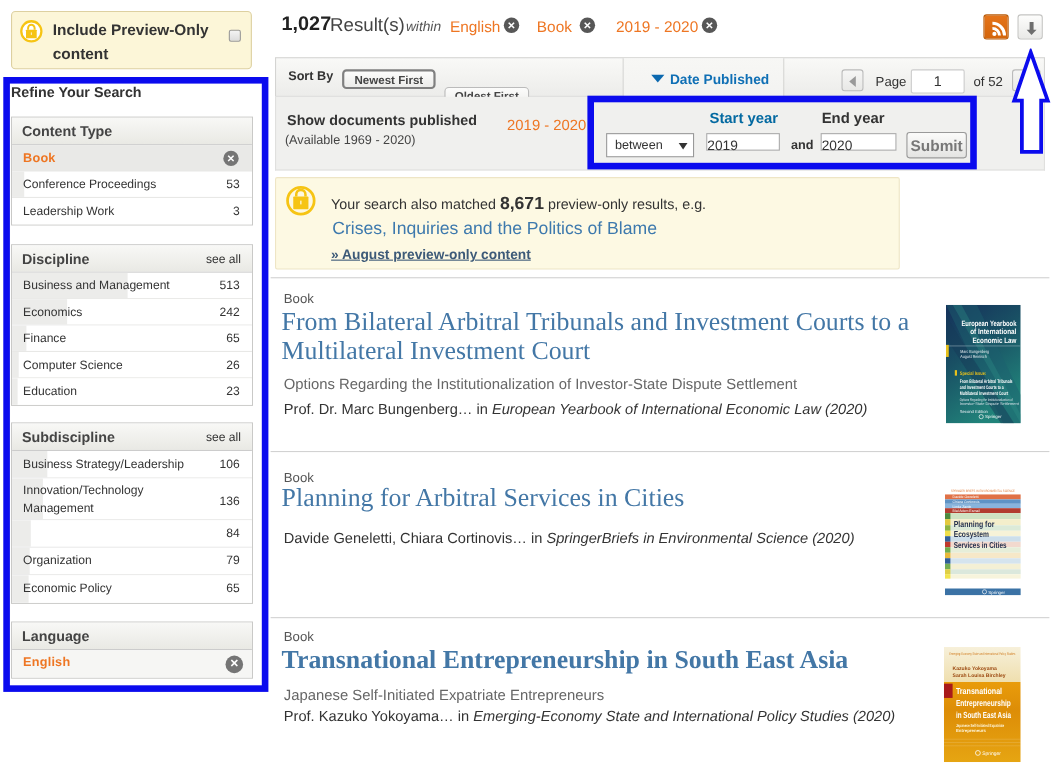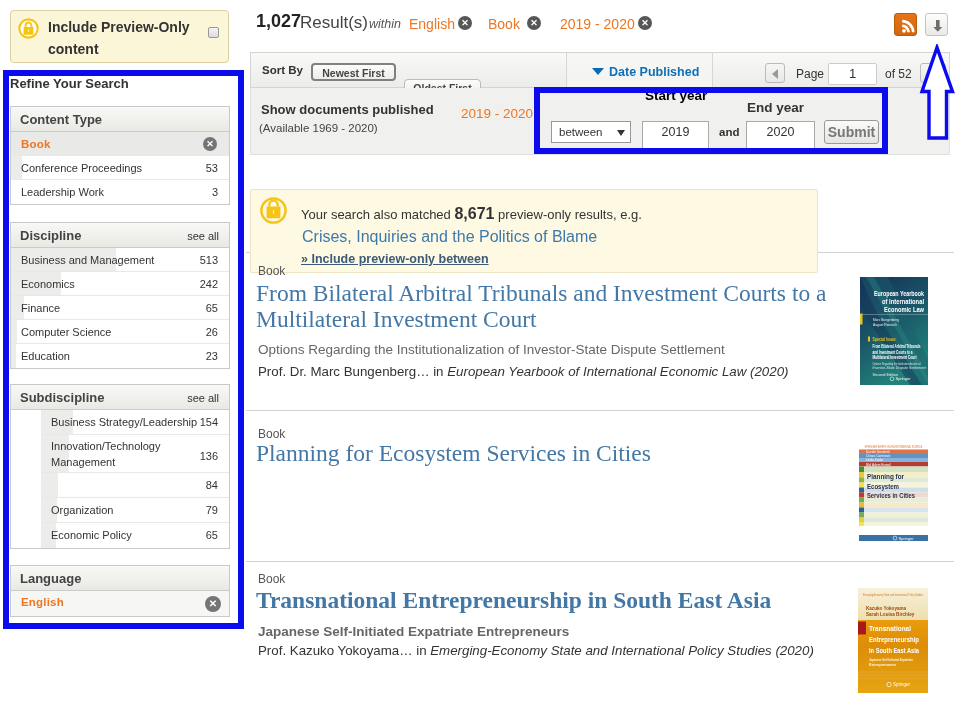--- a/index.html
+++ b/index.html
@@ -23,21 +23,21 @@
 .facethead { position:relative; height:25px; background:linear-gradient(#f8f8f6,#e9e9e4); border-bottom:1px solid #ccc; line-height:26px; padding-left:9px; font-size:13px; font-weight:bold; color:#444; }
 .facethead .seeall { position:absolute; right:10px; top:0; font-size:11px; font-weight:normal; color:#333; }
 .frow { position:relative; border-bottom:1px solid #e8e8e6; height:24px; line-height:24px; font-size:11px; color:#333; background:#fff; }
 .frow:last-child { border-bottom:none; }
 .frow .bar { position:absolute; left:0; top:0; bottom:0; background:#ececea; }
 .frow .lbl { position:absolute; left:10px; top:0; }
 .frow .cnt { position:absolute; right:11px; top:0; }
 .frow.sel { background:#e9e9e7; }
 .frow.sel .lbl { color:#ee7623; font-weight:bold; font-size:11.5px; letter-spacing:0.2px; }
 .frow.tall { height:37px; line-height:16px;padding-left:19px; }
-.sub .frow { height:25px; line-height:25px;margin-left:30px; }
+.sub .frow { height:25px; line-height:25px; }
 .sub .frow.tall { height:38px; line-height:16px; }
 .frow.tall .lbl { top:3px; width:150px; }
 .frow.tall .cnt { top:13px; }
 .xcirc { position:absolute; right:12px; top:50%; margin-top:-7px; width:14px; height:14px; border-radius:50%; background:#757575; color:#fff; font-size:9px; line-height:14px; text-align:center; font-weight:bold; }
 .xcirc.big { right:8px; width:16px; height:16px; margin-top:-8px; background:#757575; font-size:10px; line-height:16px; }
 .tag { color:#ee7623; font-size:14px; }
 .tagx { width:14px; height:14px; border-radius:50%; background:#575757; color:#fff; font-size:9px; line-height:14px; text-align:center; font-weight:bold; }
 
 
 #rssbtn { left:894px; top:13px; width:23px; height:23px; border-radius:3px; background:linear-gradient(#e5741a,#d4650b); border:1px solid #b95c0a; }
@@ -58,32 +58,32 @@
 .pgtri { position:absolute; left:6px; top:5px; width:0; height:0; border-top:5px solid transparent; border-bottom:5px solid transparent; border-right:6px solid #999; }
 #pglab { left:796px; top:67px; font-size:12px; color:#333; }
 #pginput { left:828px; top:63px; width:49px; height:22px; background:#fff; border:1px solid #ccc; border-radius:2px; font-size:13px; text-align:center; line-height:20px; color:#333; }
 #pgof { left:885px; top:67px; font-size:12px; color:#333; }
 
 
 #filterarea { left:250px; top:88px; width:700px; height:67px; background:#f0f0ee; border:1px solid #e0e0de; border-top:none; }
 #sdp1 { left:261px; top:102px; font-size:13px; font-weight:bold; color:#333; }
 #sdp2 { left:259px; top:122px; font-size:11.5px; color:#444; }
 #daterange { left:461px; top:106px; font-size:13.5px; color:#ee7623; }
-#fylab1 { left:645px; top:88px; font-size:13.5px; font-weight:bold; color:#000000; }
+#fylab1 { left:645px; top:100px; font-size:13.5px; font-weight:bold; color:#0369a1; }
 #fylab2 { left:747px; top:100px; font-size:13.5px; font-weight:bold; color:#333; }
 #fsel { left:551px; top:121px; width:80px; height:22px; background:#fff; border:1px solid #999; font-size:11.5px; color:#333; line-height:20px; padding-left:7px; }
 #fsel .tri { position:absolute; right:5px; top:8px; width:0; height:0; border-left:4px solid transparent; border-right:4px solid transparent; border-top:6px solid #333; }
-.yin { position:absolute; top:121px; height:32px; background:#fff; border:1px solid #aaa; font-size:12.5px; color:#333; text-align:center; line-height:20px; }
+.yin { position:absolute; top:121px; height:16px; background:#fff; border:1px solid #aaa; font-size:12.5px; color:#333; text-align:left; line-height:20px; }
 #fy1 { left:642px; width:67px; }
 #fy2 { left:746px; width:69px; }
 #fand { left:719px; top:126px; font-size:11.5px; font-weight:bold; color:#333; }
 #fsubmit { left:824px; top:120px; width:55px; height:24px; background:linear-gradient(#fbfbfa,#e4e4e2); border:1px solid #999; border-radius:3px; font-size:14px; color:#777; font-weight:bold; text-align:center; line-height:22px; }
 
 
-#notice { left:250px; top:161px; width:568px; height:84px; background:#fdf9e3; border:1px solid #eee5c5; border-radius:2px;margin-top:28px; }
+#notice { left:250px; top:161px; width:568px; height:84px; background:#fdf9e3; border:1px solid #eee5c5; border-radius:2px; }
 #notice .l1 { position:absolute; left:50px; top:15px; font-size:13px; color:#333; }
 #notice .l1 b { font-size:16px; }
 #notice .l2 { position:absolute; left:51px; top:38px; font-size:16px; color:#3d79ad; }
 #notice .l3 { position:absolute; left:50px; top:62px; font-size:12.5px; font-weight:bold; color:#3d5a78; text-decoration:underline; }
 
 
 .booklab { position:absolute; left:258px; font-size:12px; color:#555; }
 .rtitle { position:absolute; left:256px; width:600px; font-family:"Liberation Serif", serif; font-size:23.5px; line-height:26px; color:#4377a6; }
 .rsub { position:absolute; left:258px; font-size:13.5px; color:#666; }
 .rauth { position:absolute; left:258px; font-size:13.3px; color:#333; }
@@ -162,21 +162,21 @@
 
   <div class="abs" id="notice">
     <svg style="position:absolute;left:8px;top:6px" width="29" height="29" viewBox="0 0 29 29">
       <circle cx="14.5" cy="14.5" r="12.1" fill="#fdf8e2" stroke="#f6c414" stroke-width="2.5"></circle>
       <rect x="7.6" y="10.6" width="13.8" height="11.6" rx="0.7" fill="#f6c414"></rect>
         <rect x="13.9" y="14.4" width="1.2" height="3.4" fill="#fdf6d8"></rect>
       <path d="M10.3 10.6 v-1.8 a4.2 4.2 0 0 1 8.4 0 v1.8" fill="none" stroke="#f6c414" stroke-width="2.3"></path>
     </svg>
     <div class="l1">Your search also matched <b>8,671</b> preview-only results, e.g.</div>
     <div class="l2">Crises, Inquiries and the Politics of Blame</div>
-    <div class="l3">» Include preview-only between</div>
+    <div class="l3">» August preview-only content</div>
   </div>
 
   <div class="abs" id="refine">Refine Your Search</div>
 
   <div class="facetbox" style="top:106px;">
     <div class="facethead">Content Type</div>
     <div class="frow sel">
         <span class="lbl">Book</span>
         <span class="xcirc">✕</span>
       </div>
@@ -218,21 +218,21 @@
         <span class="lbl">Education</span>
         <span class="cnt">23</span>
       </div>
   </div>
 
   <div class="facetbox sub" style="top:384px;">
     <div class="facethead">Subdiscipline<span class="seeall">see all</span></div>
     <div class="frow">
         <span class="bar" style="width:32px"></span>
         <span class="lbl">Business Strategy/Leadership</span>
-        <span class="cnt">154</span>
+        <span class="cnt">106</span>
       </div>
     <div class="frow tall">
         <span class="bar" style="width:28px"></span>
         <span class="lbl">Innovation/Technology Management</span>
         <span class="cnt">136</span>
       </div>
     <div class="frow">
         <span class="bar" style="width:17px"></span>
         <span class="cnt">84</span>
       </div>
@@ -291,21 +291,22 @@
       <text x="12.5" y="91.5" font-family="Liberation Sans" font-size="3.6" fill="#d8e2e8">Investor-State Dispute Settlement</text>
       <text x="12.5" y="98.5" font-family="Liberation Sans" font-size="3.8" fill="#e8eef2">Second Edition</text>
       <circle cx="32" cy="101.8" r="1.9" fill="none" stroke="#fff" stroke-width="0.6"></circle>
       <text x="35.5" y="103.4" font-family="Liberation Sans" font-size="4" fill="#fff">Springer</text>
     </svg>
   </div>
 
   <div class="rsep" style="top:410px;"></div>
 
   <div class="booklab" style="top:427px;">Book</div>
-  <div class="rtitle" style="top:440px;">Planning for Ecosystem Services in Cities</div>
+  <div class="rtitle" style="top:440px;">Planning for Arbitral Services in Cities</div>
+  <div class="rauth" style="top:482px;">Davide Geneletti, Chiara Cortinovis… in <i>SpringerBriefs in Environmental Science (2020)</i></div>
   <div class="cover" id="cover2" style="left:859px; top:442px; width:92px; height:105px;">
     <svg width="69" height="105" viewBox="0 0 69 105">
       <rect width="69" height="105" fill="#fff"></rect>
       <text x="34.5" y="5.5" font-family="Liberation Sans" font-size="3" fill="#e07b39" text-anchor="middle" textLength="58" lengthAdjust="spacingAndGlyphs">SPRINGER BRIEFS IN ENVIRONMENTAL SCIENCE</text>
       <rect x="0" y="7.5" width="69" height="4.5" fill="#e07146"></rect>
       <rect x="0" y="12" width="69" height="4" fill="#5e93c5"></rect>
       <rect x="0" y="16" width="69" height="4" fill="#88b4dc"></rect>
       <rect x="0" y="20" width="69" height="4.5" fill="#b23d30"></rect>
       <text x="7" y="11" font-family="Liberation Sans" font-size="3.2" fill="#fff">Davide Geneletti</text>
       <text x="7" y="15.4" font-family="Liberation Sans" font-size="3.2" fill="#fff">Chiara Cortinovis</text>
@@ -345,21 +346,21 @@
       <rect x="0" y="93" width="69" height="6" fill="#3b72a5"></rect>
       <circle cx="36" cy="96" r="1.9" fill="none" stroke="#fff" stroke-width="0.6"></circle>
       <text x="39.5" y="97.6" font-family="Liberation Sans" font-size="4" fill="#fff">Springer</text>
     </svg>
   </div>
 
   <div class="rsep" style="top:561px;"></div>
 
   <div class="booklab" style="top:572px;">Book</div>
   <div class="rtitle" style="top:587px;font-weight:bold;">Transnational Entrepreneurship in South East Asia</div>
-  <div class="rsub" style="top:624px;font-weight:bold;">Japanese Self-Initiated Expatriate Entrepreneurs</div>
+  <div class="rsub" style="top:624px;">Japanese Self-Initiated Expatriate Entrepreneurs</div>
   <div class="rauth" style="top:643px;">Prof. Kazuko Yokoyama… in <i>Emerging-Economy State and International Policy Studies (2020)</i></div>
   <div class="cover" id="cover3" style="left:858px; top:588px; width:70px; height:105px;">
     <svg width="70" height="105" viewBox="0 0 70 105">
       <defs>
         <linearGradient id="c3bg" x1="0" y1="0" x2="0" y2="1">
           <stop offset="0" stop-color="#e99c0b"></stop>
             <stop offset="0.35" stop-color="#dd8d07"></stop>
             <stop offset="1" stop-color="#e6a512"></stop>
         </linearGradient>
         <linearGradient id="c3top" x1="0" y1="0" x2="0" y2="1">

